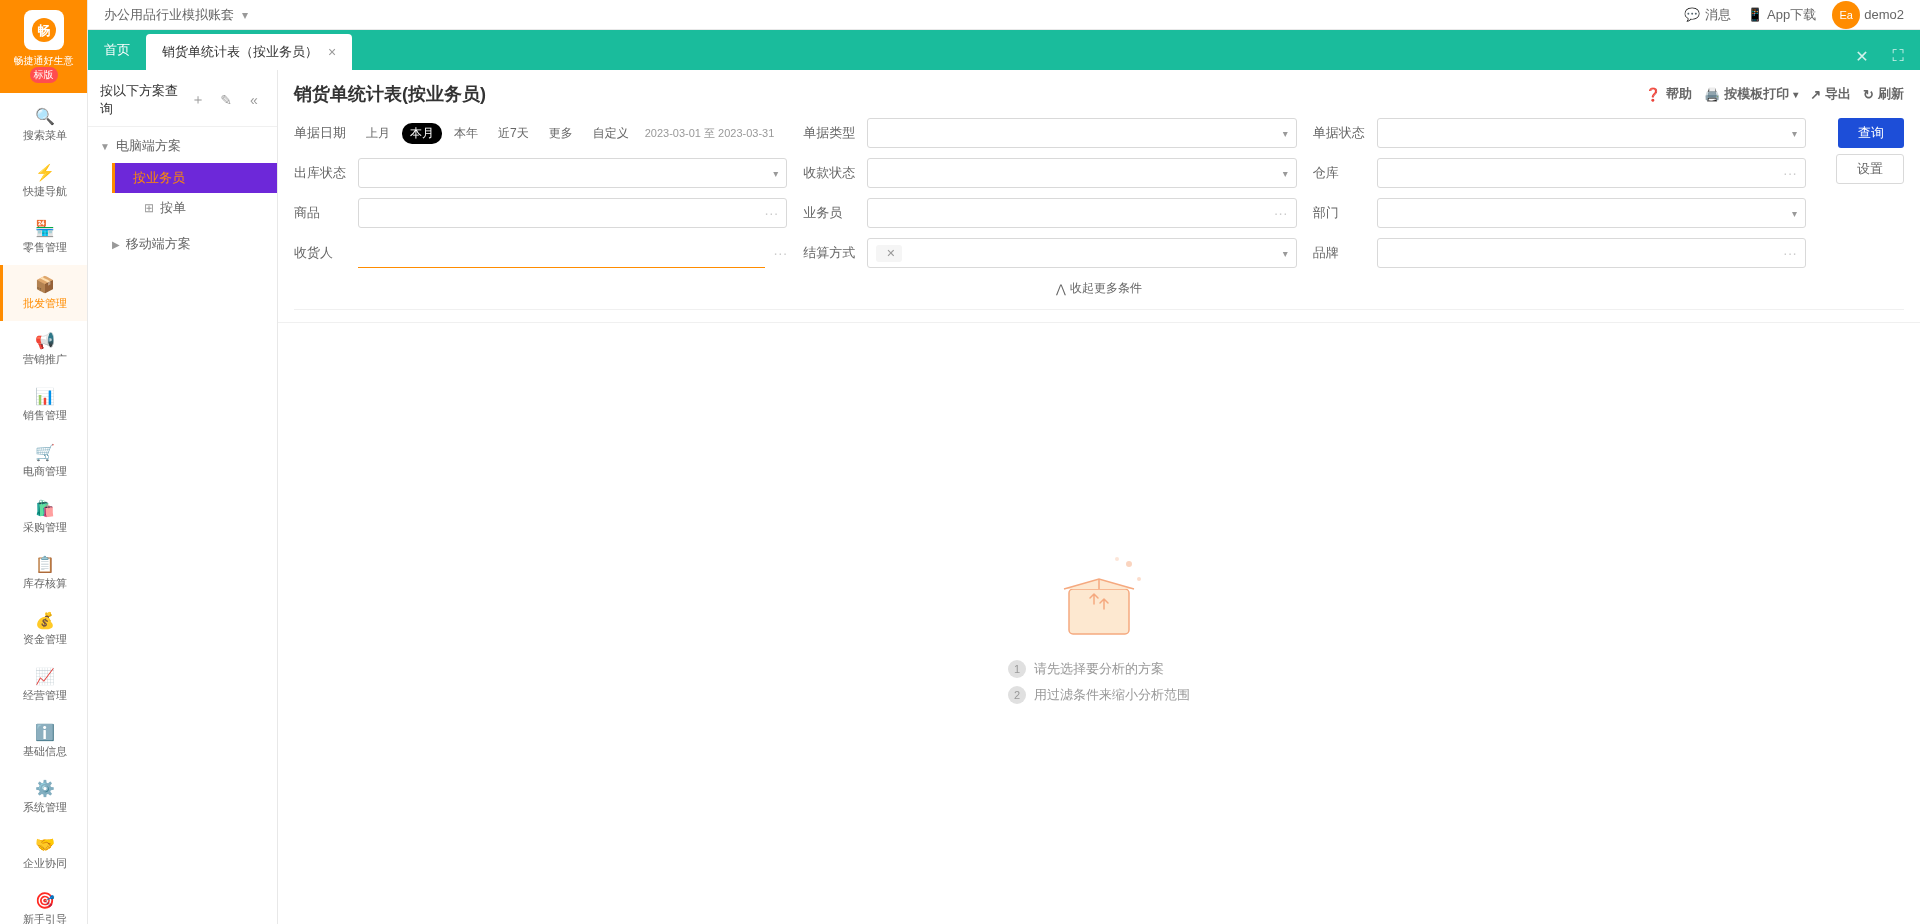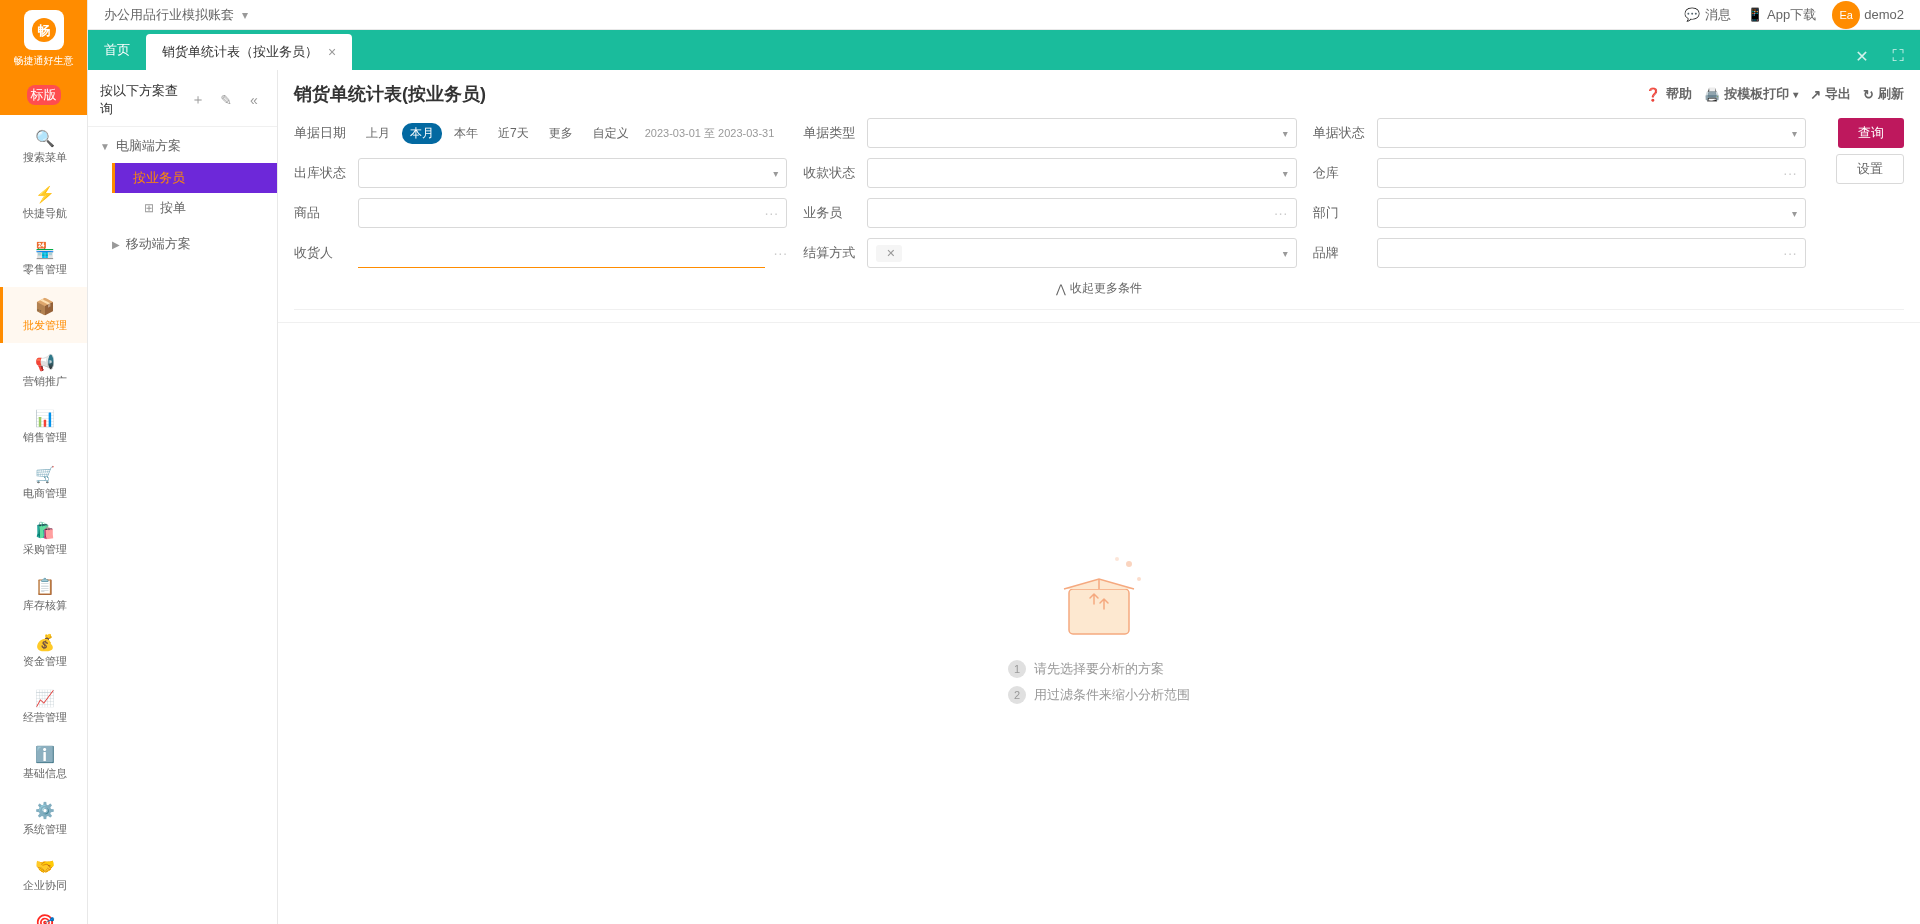--- a/index.html
+++ b/index.html
@@ -4,21 +4,21 @@
   <style>
     * { box-sizing: border-box; margin: 0; padding: 0; }
     body { font-family: "Microsoft YaHei", "PingFang SC", sans-serif; font-size: 13px; background: #f0f2f5; color: #333; display: flex; height: 924px; overflow: hidden; }
 
     
     .sidebar { width: 88px; background: #fff; display: flex; flex-direction: column; align-items: center; border-right: 1px solid #e8e8e8; flex-shrink: 0; }
     .logo-area { width: 100%; background: #ff8c00; padding: 10px 8px; display: flex; flex-direction: column; align-items: center; color: #fff; font-size: 11px; text-align: center; }
     .logo-icon { width: 40px; height: 40px; background: #fff; border-radius: 8px; display: flex; align-items: center; justify-content: center; margin-bottom: 4px; }
     .logo-icon svg { width: 28px; height: 28px; }
     .logo-text { font-size: 10px; color: #fff; line-height: 1.3; }
-    .badge-label { background: #ff4d4f; color: #fff; font-size: 13px; padding: 1px 4px; border-radius: 8px; margin-top: 18px; }
+    .badge-label { background: #ff4d4f; color: #fff; font-size: 10px; padding: 1px 4px; border-radius: 8px; margin-top: 0; }
     .sidebar-nav { width: 100%; display: flex; flex-direction: column; align-items: center; padding: 4px 0; }
     .sidebar-nav-item { width: 100%; padding: 10px 4px; display: flex; flex-direction: column; align-items: center; cursor: pointer; color: #666; font-size: 11px; gap: 2px; border-left: 3px solid transparent; }
     .sidebar-nav-item.active { background: #fff8f0; color: #ff8c00; border-left-color: #ff8c00; }
     .sidebar-nav-item .nav-icon { font-size: 16px; }
 
     
     .main { flex: 1; display: flex; flex-direction: column; overflow: hidden; }
 
     
     .topbar { height: 30px; background: #fff; border-bottom: 1px solid #e8e8e8; display: flex; align-items: center; justify-content: space-between; padding: 0 16px; flex-shrink: 0; }
@@ -63,29 +63,29 @@
     .action-link { color: #666; cursor: pointer; display: flex; align-items: center; gap: 4px; }
     .filter-row { display: flex; align-items: center; gap: 8px; }
     .filter-label { font-size: 13px; color: #666; white-space: nowrap; min-width: 56px; }
     .filter-input { flex: 1; height: 30px; border: 1px solid #d9d9d9; border-radius: 3px; padding: 0 8px; font-size: 12px; color: #333; background: #fff; outline: none; cursor: text; }
     .filter-select { flex: 1; height: 30px; border: 1px solid #d9d9d9; border-radius: 3px; padding: 0 8px; font-size: 12px; color: #333; background: #fff; display: flex; align-items: center; justify-content: space-between; cursor: pointer; }
     .filter-select-arrow { color: #999; font-size: 10px; }
     .filter-dots { color: #ccc; font-size: 14px; cursor: pointer; }
     .date-filter { display: flex; align-items: center; gap: 4px; flex: 1; }
     .date-tags { display: flex; align-items: center; gap: 4px; }
     .date-tag { padding: 2px 8px; border-radius: 3px; font-size: 12px; cursor: pointer; color: #666; }
-    .date-tag.active { background: #0369a1; color: #fff; border-radius: 10px; text-align: center; }
+    .date-tag.active { background: #000000; color: #fff; border-radius: 10px; text-align: center; }
     .date-range { font-size: 11px; color: #999; margin-left: 4px; }
     .filter-input-underline { flex: 1; height: 30px; border: none; border-bottom: 1px solid #ff8c00; padding: 0 4px; font-size: 12px; outline: none; }
     .tag-clear { display: flex; align-items: center; background: #f5f5f5; border-radius: 3px; padding: 2px 6px; gap: 4px; font-size: 12px; color: #666; }
     .tag-x { cursor: pointer; color: #999; font-size: 11px; }
     .collapse-bar { padding: 8px; display: flex; justify-content: center; border-bottom: 1px solid #f0f0f0; }
     .collapse-btn { display: flex; align-items: center; gap: 4px; font-size: 12px; color: #666; cursor: pointer; padding: 4px 12px; border-radius: 3px; }
     .query-btn-area { display: flex; flex-direction: column; align-items: flex-end; justify-content: flex-start; gap: 6px; padding-top: 0; }
-    .btn-query { background: #be185d; color: #fff; border: none; border-radius: 3px; padding: 6px 20px; font-size: 13px; cursor: pointer; height: 30px; display: flex; align-items: center; }
+    .btn-query { background: #1d4ed8; color: #fff; border: none; border-radius: 3px; padding: 6px 20px; font-size: 13px; cursor: pointer; height: 30px; display: flex; align-items: center; }
     .btn-set { background: #fff; color: #666; border: 1px solid #d9d9d9; border-radius: 3px; padding: 5px 20px; font-size: 13px; cursor: pointer; height: 30px; display: flex; align-items: center; }
 
     
     .empty-state { flex: 1; display: flex; flex-direction: column; align-items: center; justify-content: center; gap: 16px; }
     .empty-icon { width: 120px; height: 100px; position: relative; }
     .empty-icon svg { width: 100%; height: 100%; }
     .empty-tips { display: flex; flex-direction: column; gap: 8px; }
     .empty-tip { display: flex; align-items: center; gap: 8px; font-size: 13px; color: #999; }
     .tip-num { width: 18px; height: 18px; border-radius: 50%; background: #e0e0e0; color: #999; font-size: 11px; display: flex; align-items: center; justify-content: center; flex-shrink: 0; }
 

